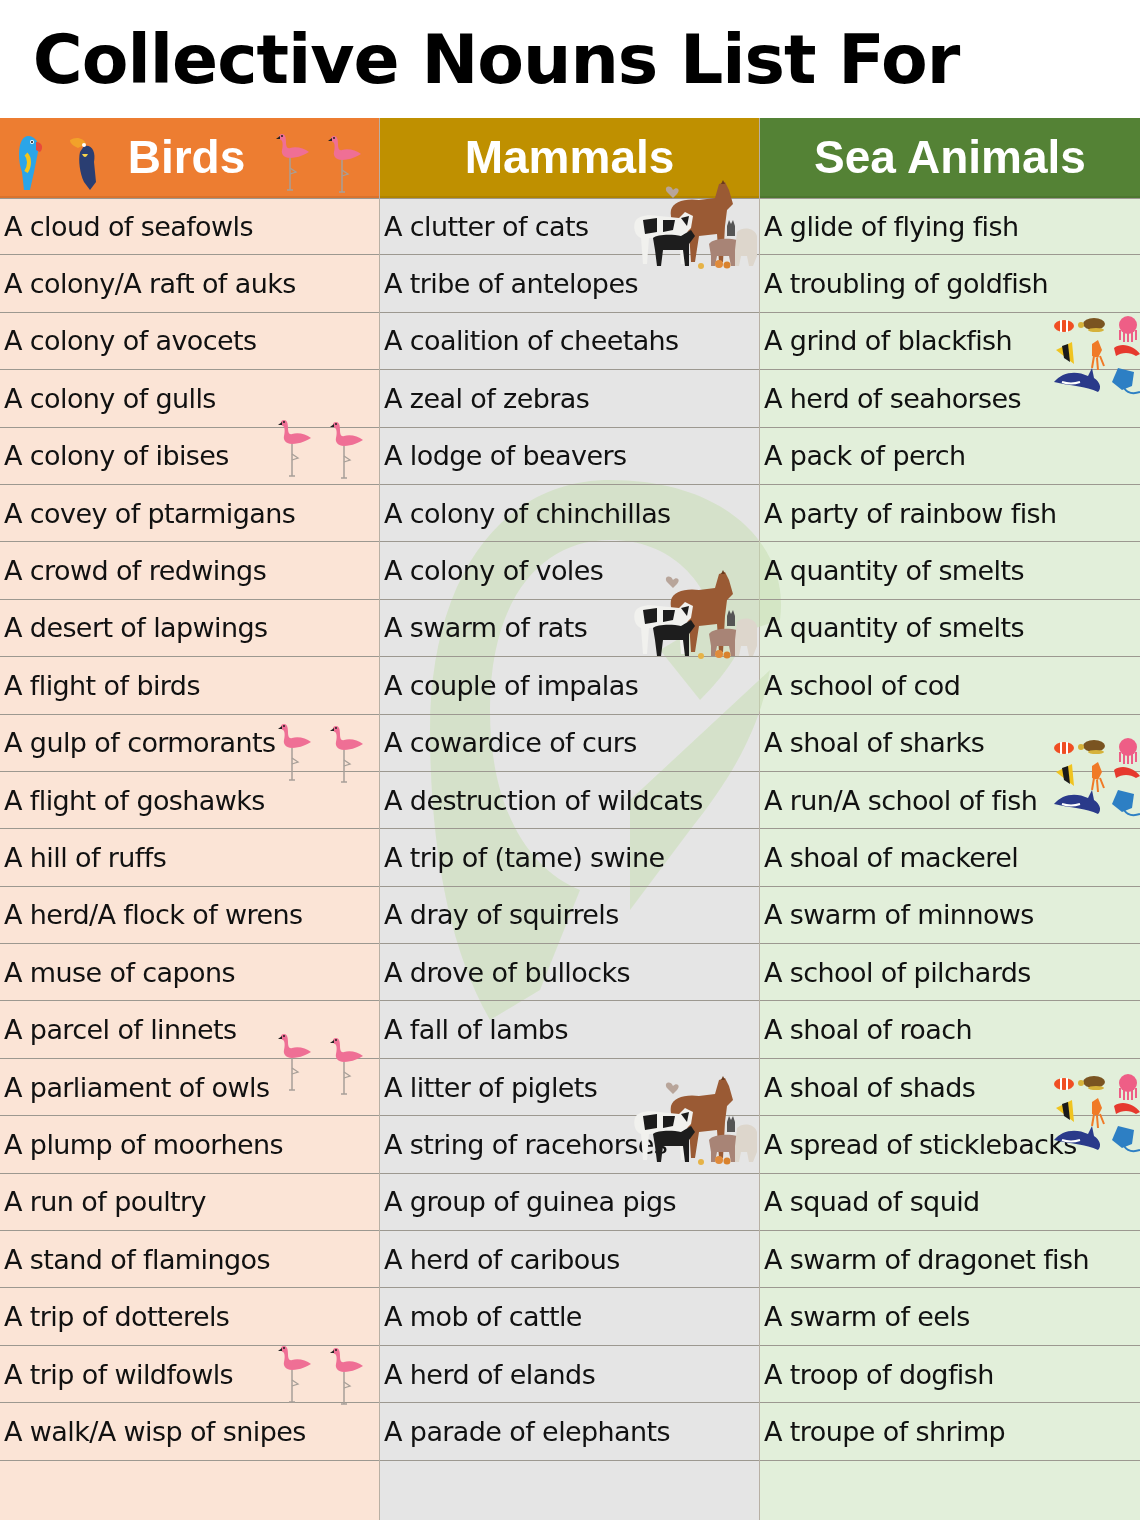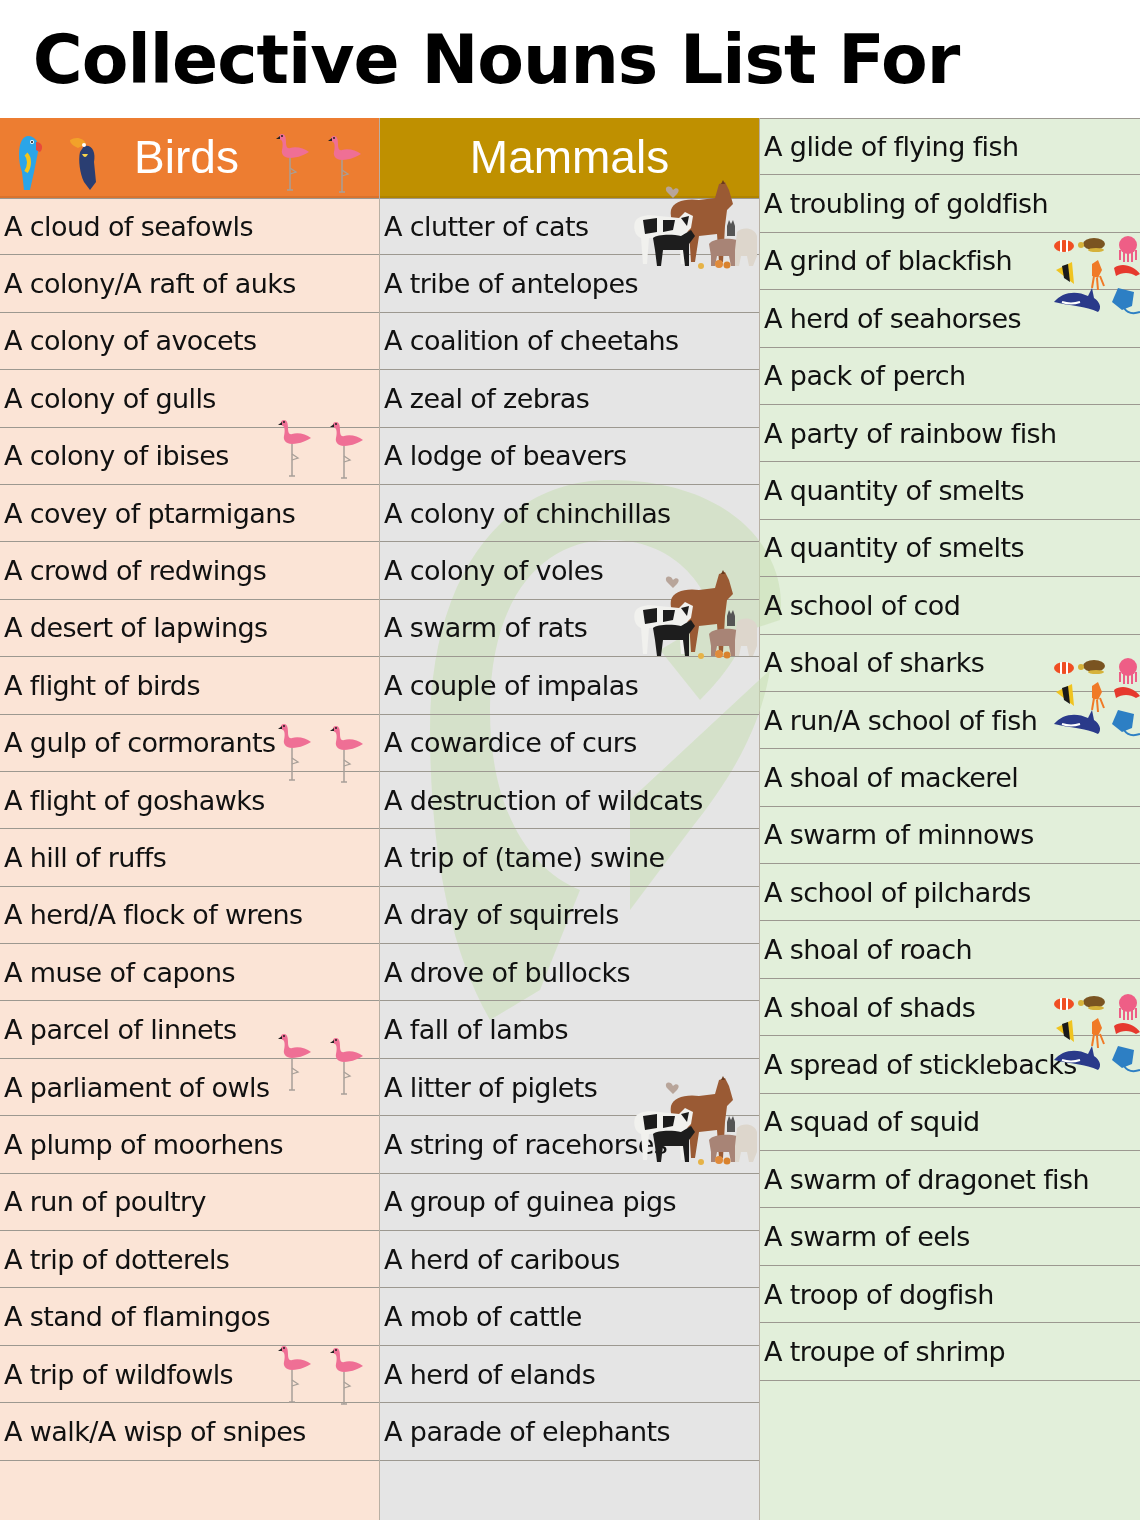--- a/index.html
+++ b/index.html
@@ -14,21 +14,21 @@
     }
 
     .table { position: absolute; left: 0; top: 118px; width: 1140px; height: 1402px; display: flex; }
     .col { position: relative; height: 100%; border-right: 1px solid #b8b0a4; }
     .col.birds { width: 380px; background: #fbe4d6; }
     .col.mammals { width: 380px; background: #e5e5e5; }
     .col.sea { width: 380px; background: #e2efda; border-right: none; }
 
     .col-head {
       height: 80px; display: flex; align-items: center; justify-content: center;
-      color: #fff; font-weight: normal; font-size: 46px; position: relative;
+      color: #fff; font-weight: bold; font-size: 46px; position: relative;
       border-bottom: 2px solid rgba(0,0,0,0.08);
     }
     .birds .col-head { background: #ed7d31; }
     .mammals .col-head { background: #bf9000; }
     .sea .col-head { background: #548235; }
 
     .rows { position: relative; }
     .row {
       height: 57.4px; display: flex; align-items: center; padding-left: 4px;
       border-bottom: 1.5px solid #9c9890; font-family: "DejaVu Sans", sans-serif;
@@ -181,22 +181,22 @@
       <div class="row">A flight of birds</div>
       <div class="row">A gulp of cormorants</div>
       <div class="row">A flight of goshawks</div>
       <div class="row">A hill of ruffs</div>
       <div class="row">A herd/A flock of wrens</div>
       <div class="row">A muse of capons</div>
       <div class="row">A parcel of linnets</div>
       <div class="row">A parliament of owls</div>
       <div class="row">A plump of moorhens</div>
       <div class="row">A run of poultry</div>
+      <div class="row">A stand of flamingos</div>
       <div class="row">A trip of dotterels</div>
-      <div class="row">A stand of flamingos</div>
       <div class="row">A trip of wildfowls</div>
       <div class="row">A walk/A wisp of snipes</div>
 
       <div class="deco flamingo-pair" style="left:278px;top:218px;">
         <span class="flamingo" style="left:0;top:0;"><svg width="34" height="62">
               <use href="#sym-flamingo"></use>
             </svg></span>
         <span class="flamingo" style="left:52px;top:2px;"><svg width="34" height="62">
               <use href="#sym-flamingo"></use>
             </svg></span>
@@ -268,20 +268,23 @@
       </div>
       <div class="deco farm" style="left:253px;top:878px;">
         <svg width="125" height="92">
             <use href="#sym-farm"></use>
           </svg>
       </div>
     </div>
   </div>
 
   <div class="col sea">
+    <div class="col-head">
+      <span>Sea Animals</span>
+    </div>
     <div class="rows">
       <div class="row">A glide of flying fish</div>
       <div class="row">A troubling of goldfish</div>
       <div class="row">A grind of blackfish</div>
       <div class="row">A herd of seahorses</div>
       <div class="row">A pack of perch</div>
       <div class="row">A party of rainbow fish</div>
       <div class="row">A quantity of smelts</div>
       <div class="row">A quantity of smelts</div>
       <div class="row">A school of cod</div>

